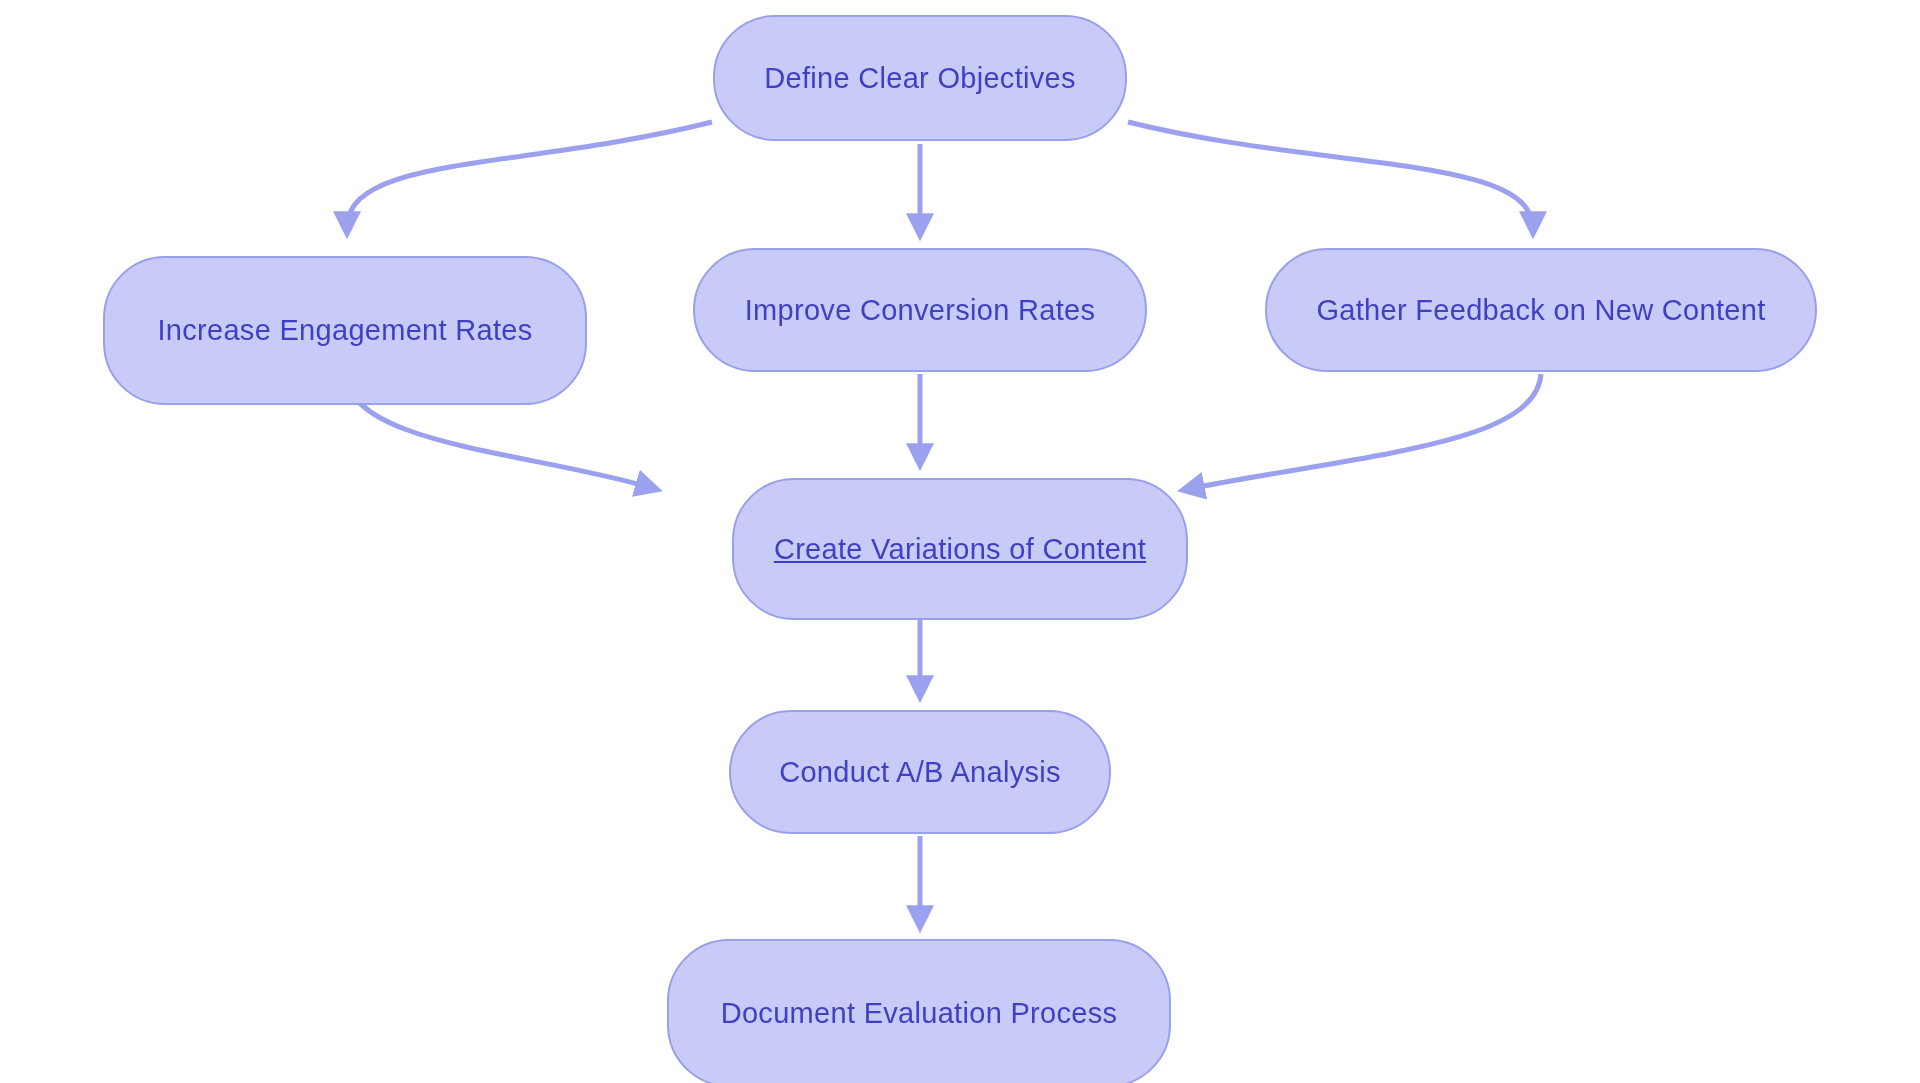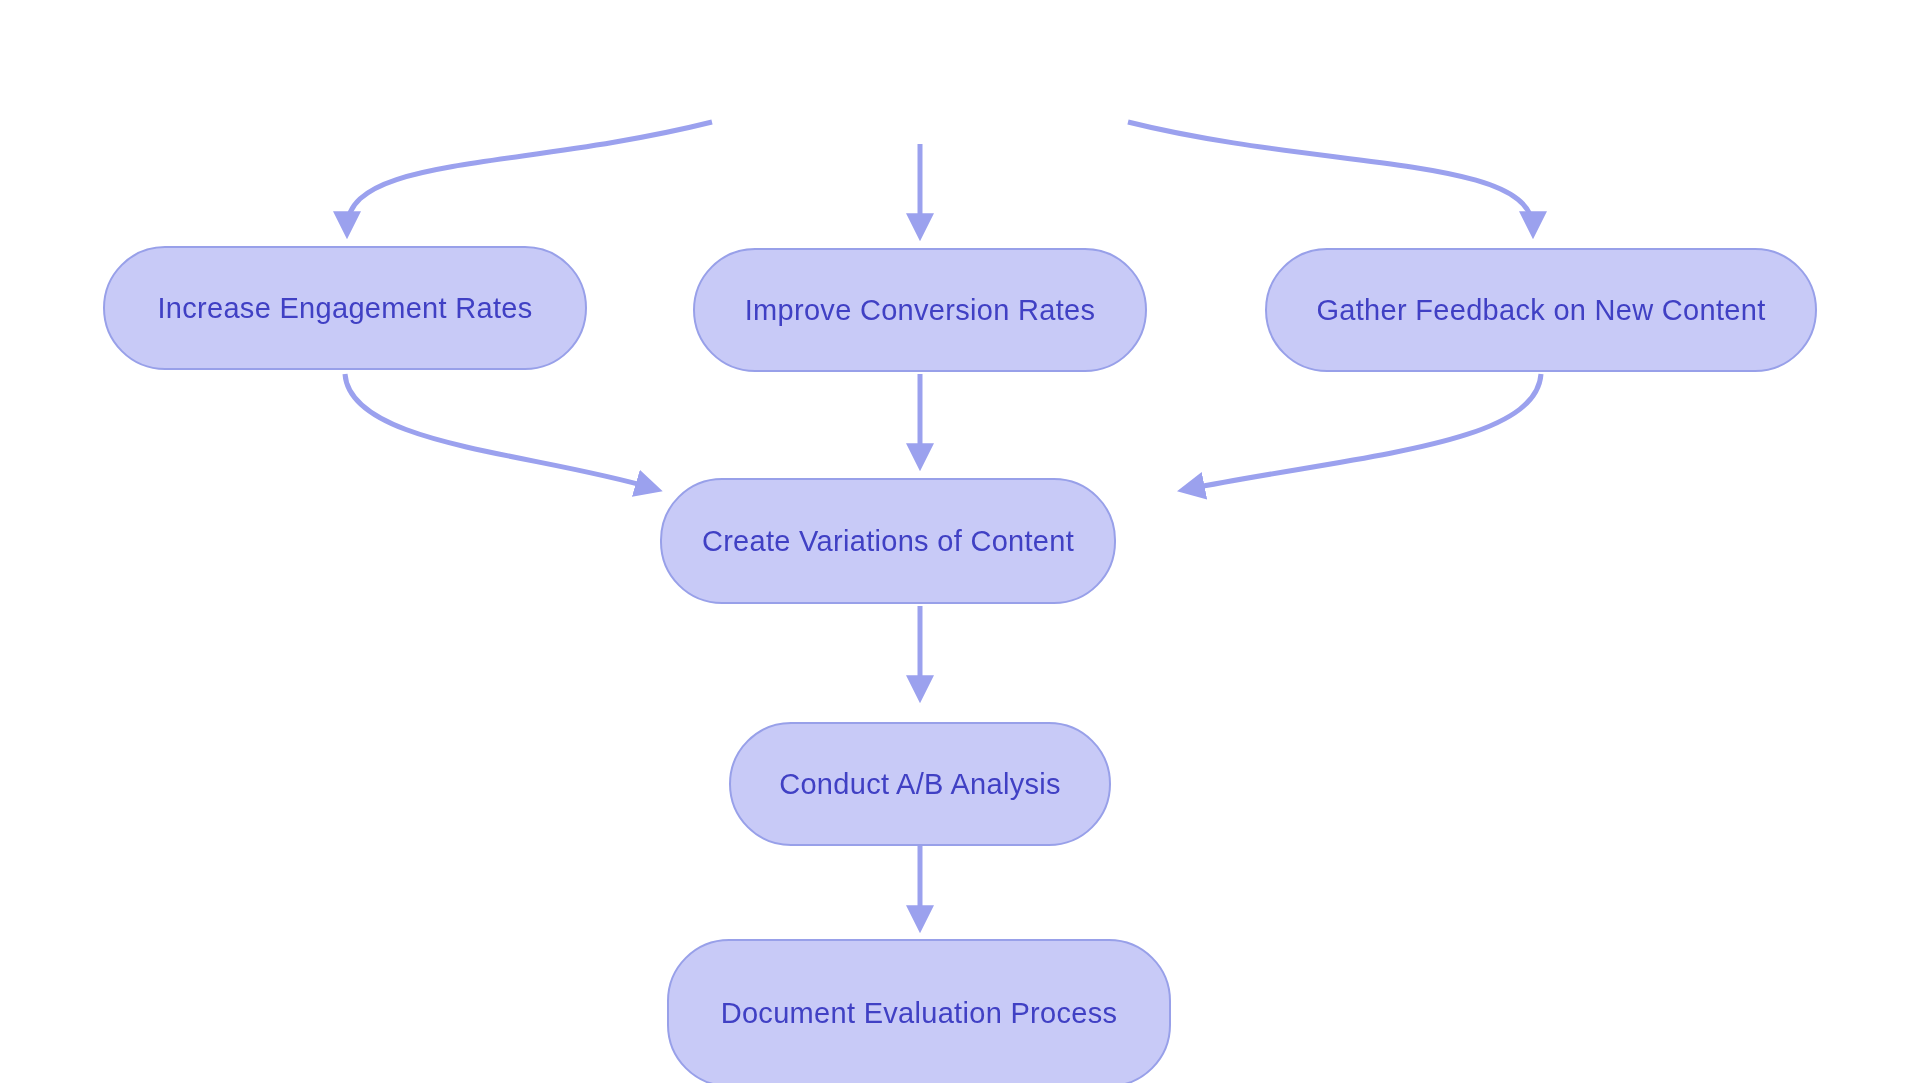--- a/index.html
+++ b/index.html
@@ -57,26 +57,27 @@
     <path class="edge" d="M712 122 C520 170 347 155 347 228" marker-end="url(#ah)"></path>
     <path class="edge" d="M920 144 L920 230" marker-end="url(#ah)"></path>
     <path class="edge" d="M1128 122 C1320 170 1533 155 1533 228" marker-end="url(#ah)"></path>
     <path class="edge" d="M345 374 C350 445 530 452 652 488" marker-end="url(#ah)"></path>
     <path class="edge" d="M920 374 L920 460" marker-end="url(#ah)"></path>
     <path class="edge" d="M1541 374 C1536 445 1360 455 1188 489" marker-end="url(#ah)"></path>
     <path class="edge" d="M920 606 L920 692" marker-end="url(#ah)"></path>
     <path class="edge" d="M920 836 L920 922" marker-end="url(#ah)"></path>
   </svg>
 
+  <div class="node" style="left:713px; top:15px; width:414px; height:126px;">Define Clear Objectives</div>
 
-  <div class="node" style="left:103px; top:246px; width:484px; height:124px;">Increase Engagement Rates</div>
+  <div class="node" style="left:103px; top:256px; width:484px; height:149px;">Increase Engagement Rates</div>
 
   <div class="node" style="left:1265px; top:248px; width:552px; height:124px;">Gather Feedback on New Content</div>
 
   <div class="node" style="left:693px; top:248px; width:454px; height:124px;">Improve Conversion Rates</div>
 
-  <div class="node" style="left:660px; top:478px; width:456px; height:126px;">Create Variations of Content</div>
+  <div class="node" style="left:732px; top:478px; width:456px; height:142px;text-decoration:underline;">Create Variations of Content</div>
 
-  <div class="node" style="left:729px; top:710px; width:382px; height:124px;margin-top:12px;">Conduct A/B Analysis</div>
+  <div class="node" style="left:729px; top:710px; width:382px; height:124px;">Conduct A/B Analysis</div>
 
   <div class="node" style="left:667px; top:939px; width:504px; height:148px;">Document Evaluation Process</div>
 
 </div>
 
 </body></html>

